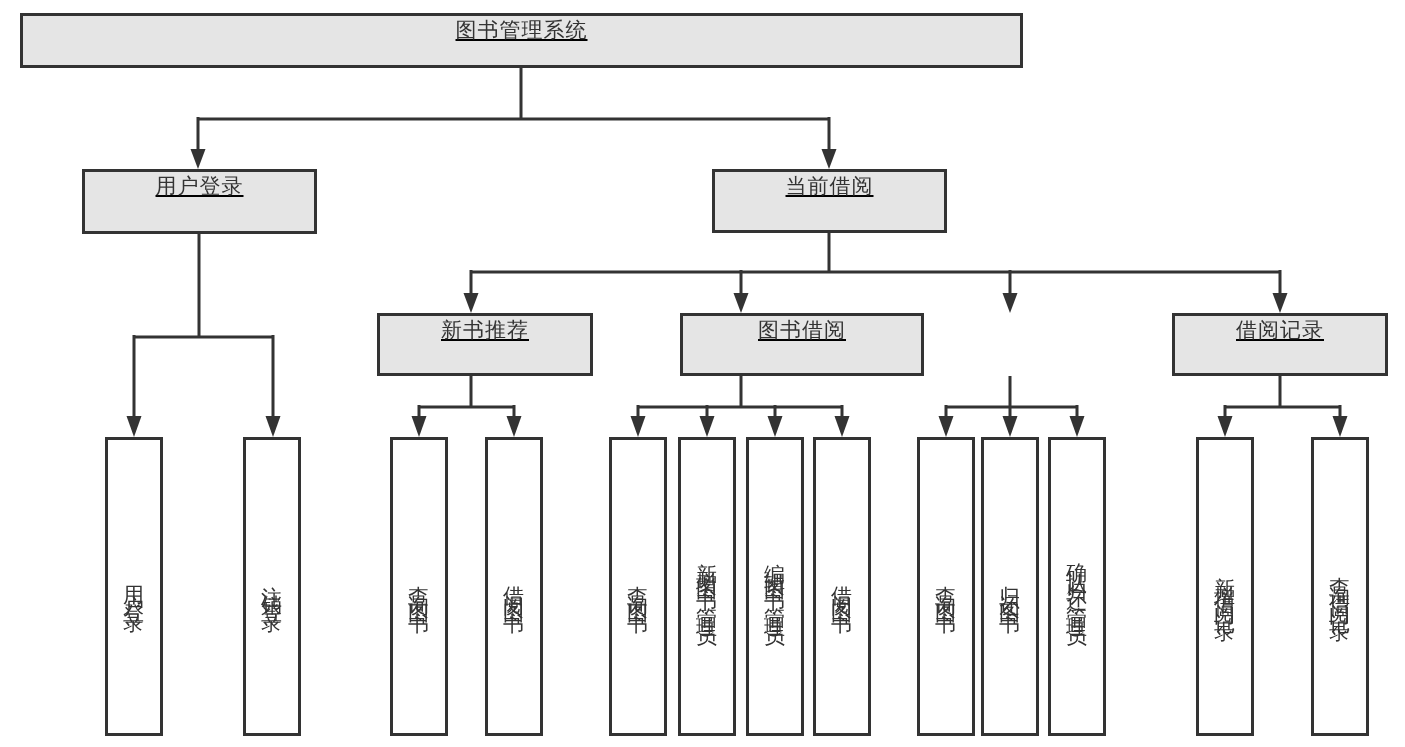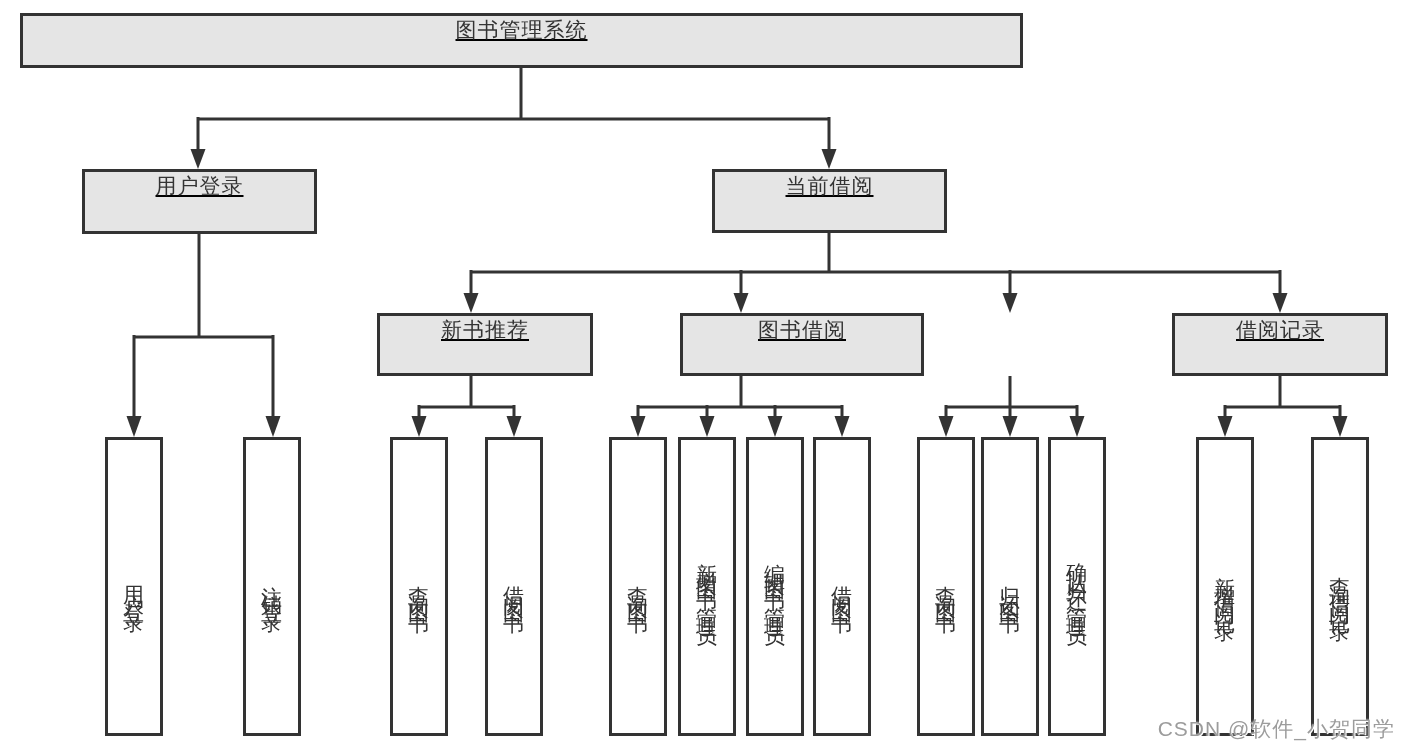--- a/index.html
+++ b/index.html
@@ -121,15 +121,14 @@
     <span class="vlbl">确认归还（管理员）</span>
   </div>
 
   <div class="leaf" style="left:1196px;">
     <span class="vlbl">新增借阅记录</span>
   </div>
   <div class="leaf" style="left:1311px;">
     <span class="vlbl">查询借阅记录</span>
   </div>
 
-  <div class="watermark">CSDN @软件_小贺同学</div>
 
 </div>
 
 </body></html>

